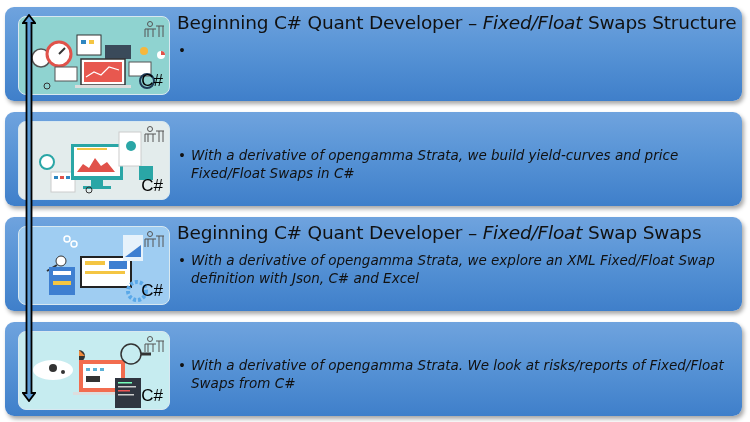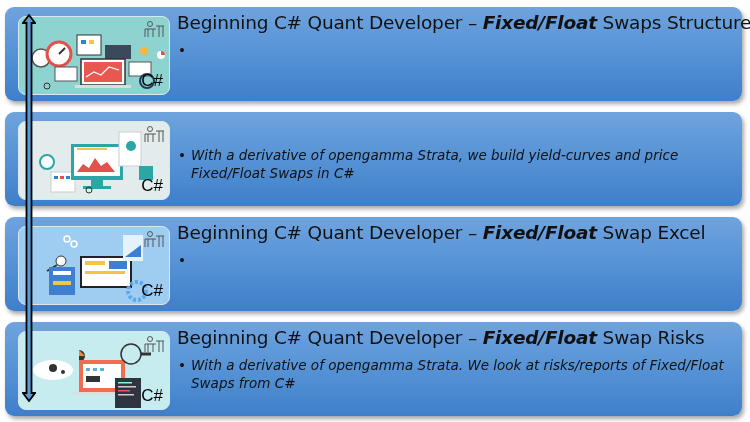--- a/index.html
+++ b/index.html
@@ -2,21 +2,21 @@
 <html><head>
 <meta charset="utf-8">
 <style>
   html,body{margin:0;padding:0;}
   body{width:750px;height:422px;background:#ffffff;position:relative;overflow:hidden;font-family:"DejaVu Sans","Liberation Sans",sans-serif;}
   .card{position:absolute;left:5px;width:737px;height:94px;border-radius:9px;
     background:linear-gradient(180deg,#6fa3de 0%,#5894d6 45%,#3f7fca 100%);
     box-shadow:2px 3px 4px rgba(0,0,0,0.35);}
   .thumb{position:absolute;left:13px;top:9px;width:150px;height:77px;border-radius:8px;border:1px solid #d8e8f0;overflow:hidden;}
   .title{position:absolute;left:172px;top:5px;font-size:18.5px;color:#111;white-space:nowrap;letter-spacing:-0.2px;}
-  .title i{font-style:italic;font-weight:bold;}
+  .title i{font-style:italic;}
   .bullet{position:absolute;left:172px;top:34px;width:560px;font-size:13.5px;line-height:18px;font-style:italic;color:#111;padding-left:14px;}
   .bullet .dot{position:absolute;left:1px;top:0;font-style:normal;}
   .csharp{position:absolute;right:6px;bottom:3px;font-size:17px;color:#000;font-family:"Liberation Sans",sans-serif;}
   .teacher{position:absolute;right:4px;top:3px;width:22px;height:18px;}
   .arrow{position:absolute;left:22px;top:14px;width:14px;height:388px;}
 </style>
 </head>
 <body>
 
 <div class="card" style="top:7px;">
@@ -104,24 +104,25 @@
       <path d="M106 30 L122 18 L122 30 Z" fill="#3e7fd1"></path>
       <circle cx="118" cy="64" r="9" fill="none" stroke="#5aa8e8" stroke-width="4" stroke-dasharray="3 2"></circle>
     </svg>
     <svg class="teacher" viewBox="0 0 22 18">
       <circle cx="7" cy="4" r="2.5" fill="none" stroke="#555"></circle>
       <path d="M2 17 V9 H13 M5 9 V17 M10 9 V17 M13 6 H21 M16 6 V17 M20 6 V17" fill="none" stroke="#555" stroke-width="1"></path>
     </svg>
     <span class="csharp">C#</span>
   </div>
   <div class="title">
-    <span>Beginning C# Quant Developer – </span><i>Fixed/Float</i><span> Swap Excel</span>
+    <span>Beginning C# Quant Developer – </span><i>Fixed/Float</i><span> Swap Swaps</span>
   </div>
   <div class="bullet">
     <span class="dot">•</span>
+    <span>With a derivative of opengamma Strata, we explore an XML Fixed/Float Swap definition with Json, C# and Excel</span>
   </div>
 </div>
 
 <div class="card" style="top:322px;">
   <div class="thumb" style="background:#c6ecf0;">
     <svg width="150" height="77">
       <ellipse cx="34" cy="38" rx="20" ry="10" fill="#fff"></ellipse>
       <circle cx="34" cy="36" r="4" fill="#333"></circle>
       <circle cx="44" cy="40" r="2" fill="#333"></circle>
       <path d="M60 18 A6 6 0 1 1 60 30 Z" fill="#333"></path>
@@ -140,23 +141,20 @@
         <rect x="99" y="54" width="18" height="1.5" fill="#ccc"></rect>
         <rect x="99" y="58" width="12" height="1.5" fill="#e55"></rect>
         <rect x="99" y="62" width="16" height="1.5" fill="#ccc"></rect>
     </svg>
     <svg class="teacher" viewBox="0 0 22 18">
       <circle cx="7" cy="4" r="2.5" fill="none" stroke="#555"></circle>
       <path d="M2 17 V9 H13 M5 9 V17 M10 9 V17 M13 6 H21 M16 6 V17 M20 6 V17" fill="none" stroke="#555" stroke-width="1"></path>
     </svg>
     <span class="csharp">C#</span>
   </div>
-  <div class="title">
-    <span>Beginning C# Quant Developer – </span><i>Fixed/Float</i><span> Swap Risks</span>
-  </div>
   <div class="bullet">
     <span class="dot">•</span>
     <span>With a derivative of opengamma Strata. We look at risks/reports of Fixed/Float Swaps from C#</span>
   </div>
 </div>
 
 <svg class="arrow" viewBox="0 0 14 388">
   <path d="M7 1 L13 9 L9.5 9 L9.5 379 L13 379 L7 387 L1 379 L4.5 379 L4.5 9 L1 9 Z" fill="#5b9bd5" stroke="#000" stroke-width="1.8" stroke-linejoin="miter"></path>
 </svg>
 

